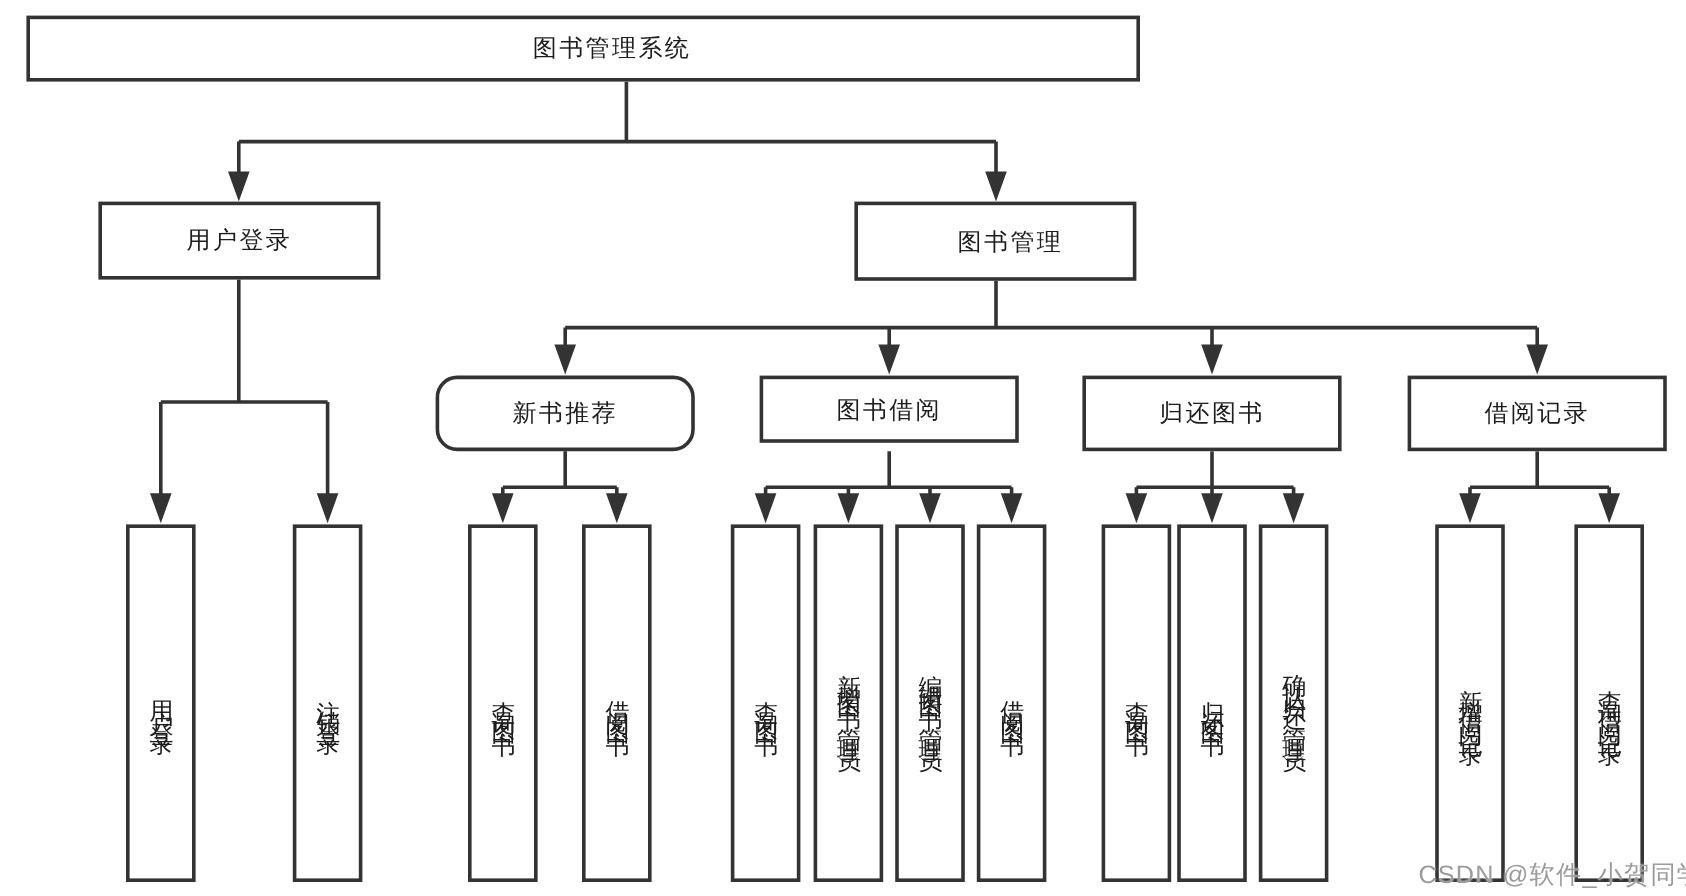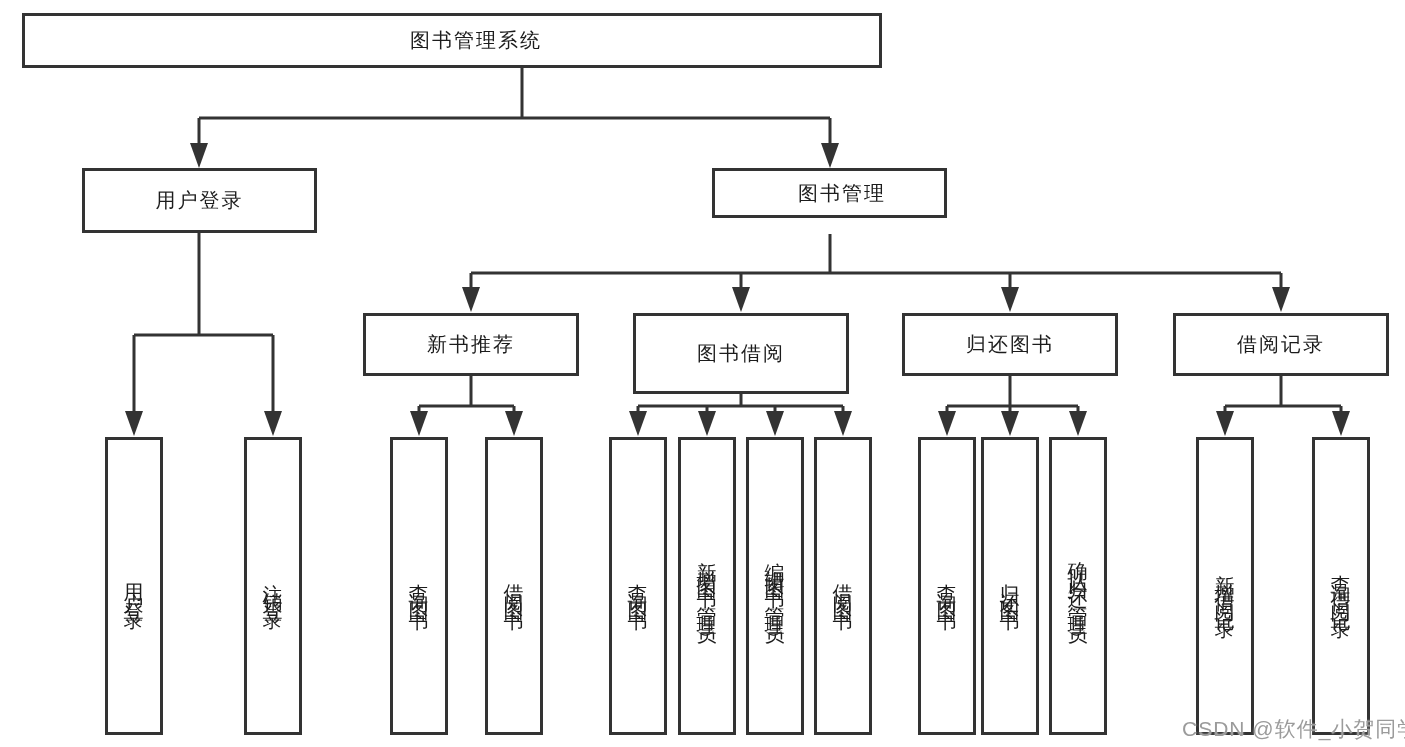--- a/index.html
+++ b/index.html
@@ -81,35 +81,35 @@
       <polygon points="766,411 784,411 775,436"></polygon>
       <polygon points="834,411 852,411 843,436"></polygon>
       <polygon points="938,411 956,411 947,436"></polygon>
       <polygon points="1001,411 1019,411 1010,436"></polygon>
       <polygon points="1069,411 1087,411 1078,436"></polygon>
       <polygon points="1216,411 1234,411 1225,436"></polygon>
       <polygon points="1332,411 1350,411 1341,436"></polygon>
     </g>
   </svg>
 
-  <div class="node h-node" style="left:22px; top:13px; width:860px; height:55px;padding-left:48px;">
+  <div class="node h-node" style="left:22px; top:13px; width:928px; height:55px;padding-left:48px;">
     <span>图书管理系统</span>
   </div>
 
   <div class="node h-node" style="left:82px; top:168px; width:235px; height:65px;">
     <span>用户登录</span>
   </div>
-  <div class="node h-node" style="left:712px; top:168px; width:235px; height:50px;padding-left:25px;">
+  <div class="node h-node" style="left:712px; top:168px; width:235px; height:66px;padding-left:25px;">
     <span>图书管理</span>
   </div>
 
-  <div class="node h-node" style="left:363px; top:313px; width:216px; height:63px;">
+  <div class="node h-node" style="left:363px; top:313px; width:216px; height:63px;border-radius:18px;">
     <span>新书推荐</span>
   </div>
-  <div class="node h-node" style="left:633px; top:313px; width:216px; height:81px;">
+  <div class="node h-node" style="left:633px; top:313px; width:216px; height:56px;">
     <span>图书借阅</span>
   </div>
   <div class="node h-node" style="left:902px; top:313px; width:216px; height:63px;">
     <span>归还图书</span>
   </div>
   <div class="node h-node" style="left:1173px; top:313px; width:216px; height:63px;text-align:center;">
     <span>借阅记录</span>
   </div>
 
   <div class="node v-node" style="left:105px; top:437px; width:58px; height:298px;">

